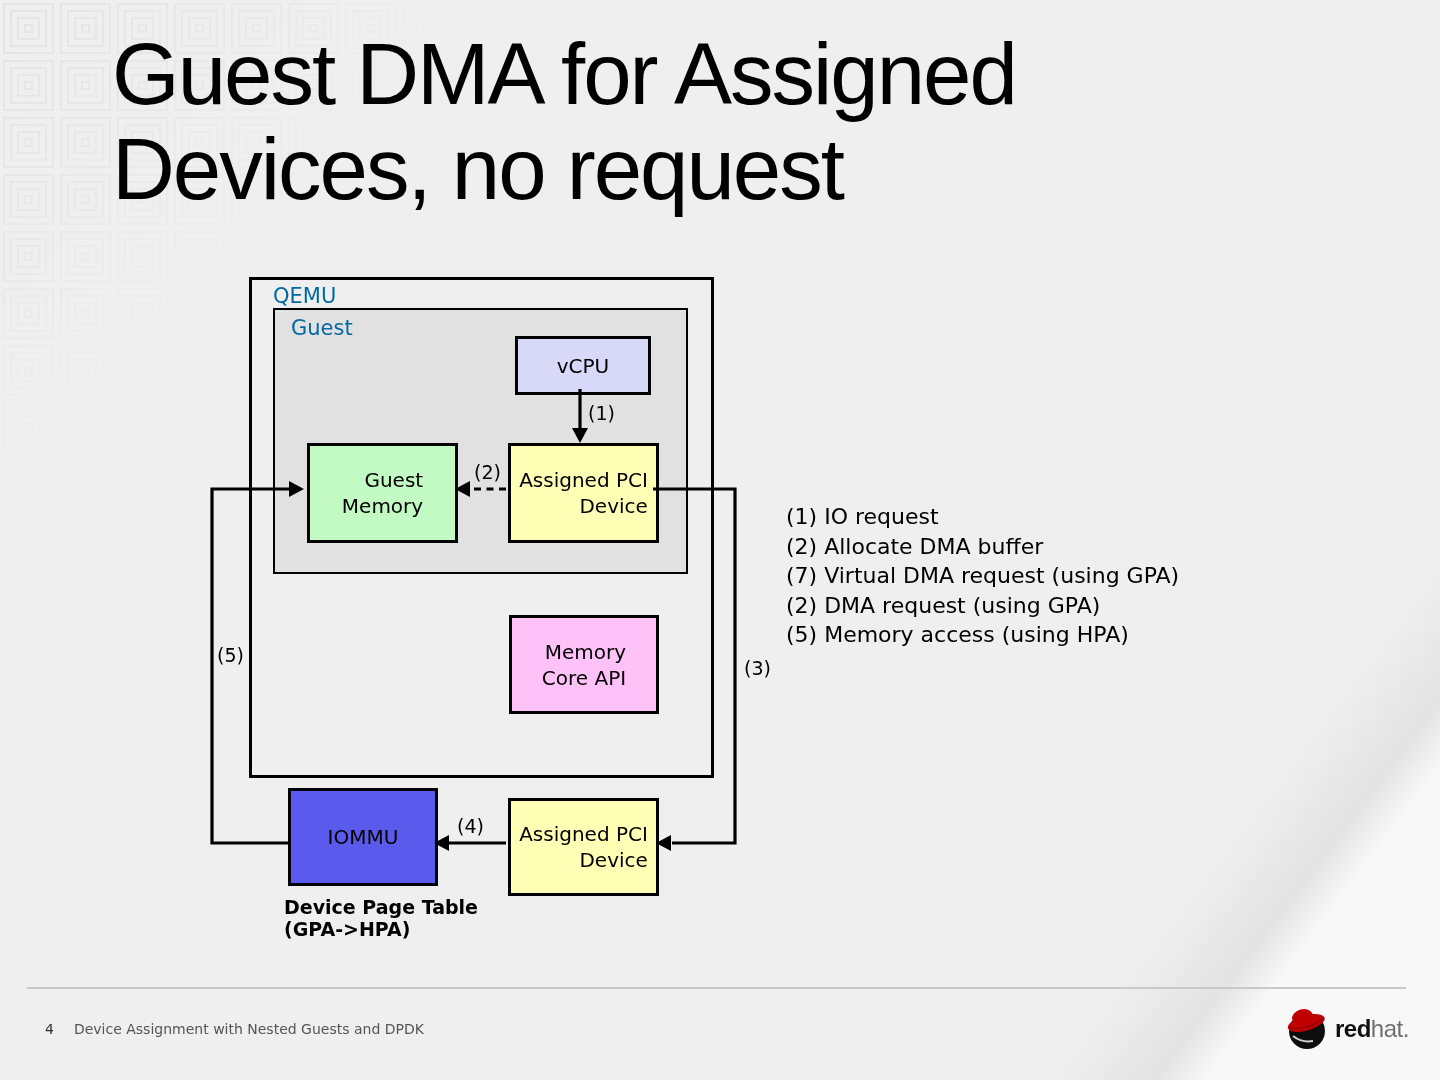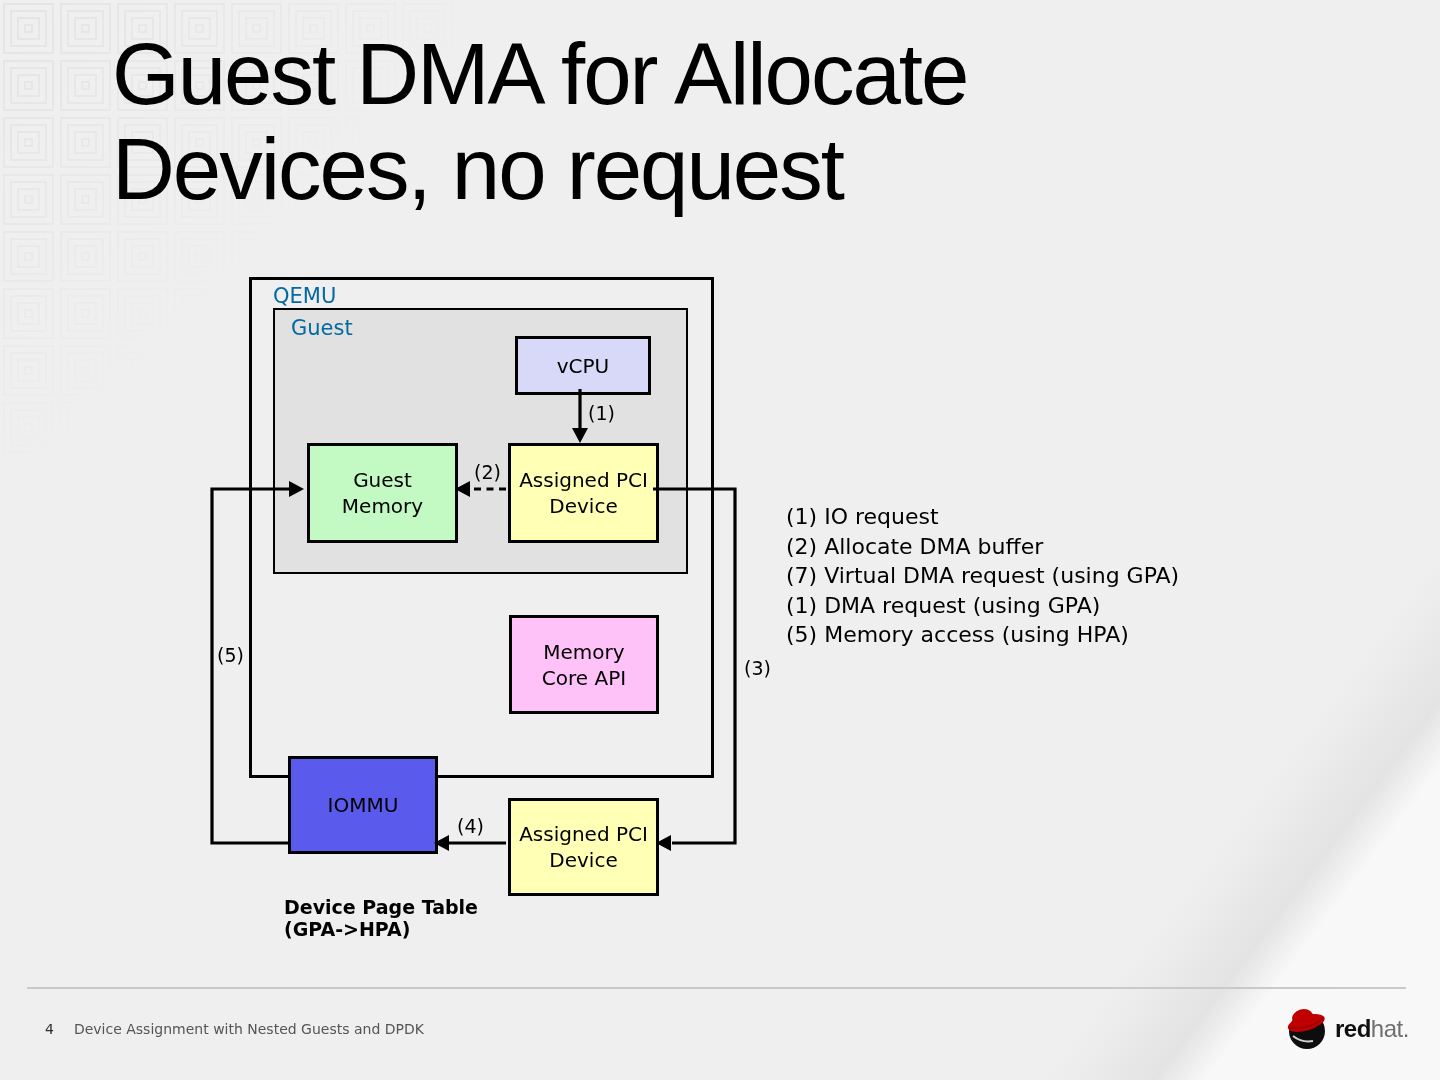--- a/index.html
+++ b/index.html
@@ -32,28 +32,28 @@
   
   .diagram{position:absolute; inset:0; z-index:5;}
   .container-box{position:absolute; background:transparent; border:3px solid #000;}
   .qemu{left:249px; top:277px; width:459px; height:495px;}
   .guest{left:273px; top:308px; width:411px; height:262px; border-width:2.5px;}
   .container-label{position:absolute; font-size:21px; line-height:24px; color:#0369a1;}
   .qemu-label{left:21px; top:4px;}
   .guest-label{left:16px; top:6px;}
   .node{
     position:absolute; border:3px solid #000;
-    display:flex; align-items:center; justify-content:center; text-align:center;
+    display:flex; align-items:center; justify-content:center; text-align:right;
     font-size:20px; line-height:26px; white-space:pre-line;
   }
   .vcpu{left:515px; top:336px; width:130px; height:53px;}
   .guest-memory{left:307px; top:443px; width:145px; height:94px;}
   .assigned-pci-top{left:508px; top:443px; width:145px; height:94px;}
   .memory-core{left:509px; top:615px; width:144px; height:93px;}
-  .iommu{left:288px; top:756px; width:144px; height:92px;}
+  .iommu{left:288px; top:788px; width:144px; height:92px;}
   .assigned-pci-bottom{left:508px; top:798px; width:145px; height:92px;}
   .connectors{position:absolute; left:0; top:0; z-index:6; pointer-events:none;}
   .arrow-label{
     position:absolute; z-index:7; font-size:19px; color:#000; white-space:nowrap;
   }
   .al-1{left:588px; top:402px;}
   .al-2{left:474px; top:461px;}
   .al-3{left:744px; top:657px;}
   .al-4{left:457px; top:815px;}
   .al-5{left:217px; top:644px;}
@@ -260,21 +260,21 @@
       <rect x="25" y="424" width="7" height="7" fill="none" stroke="#e2e2e2" stroke-width="1.7"></rect>
       <rect x="61" y="403" width="49" height="49" fill="none" stroke="#e2e2e2" stroke-width="1.7"></rect>
       <rect x="68" y="410" width="35" height="35" fill="none" stroke="#e2e2e2" stroke-width="1.7"></rect>
       <rect x="75" y="417" width="21" height="21" fill="none" stroke="#e2e2e2" stroke-width="1.7"></rect>
       <rect x="82" y="424" width="7" height="7" fill="none" stroke="#e2e2e2" stroke-width="1.7"></rect>
     </svg>
   <div class="pattern-fade"></div>
   <div class="diagonal-highlight"></div>
 
   <div class="title">
-    <div>Guest DMA for Allocate</div>
+    <div>Guest DMA for Assigned</div>
     <div>Devices, no request</div>
   </div>
 
   <div class="diagram">
 
     <div class="container-box qemu">
       <span class="container-label qemu-label">QEMU</span>
     </div>
 
     <div class="container-box guest" style="background-color: rgb(225, 225, 225);">
@@ -321,21 +321,21 @@
     <span class="arrow-label al-5">(5)</span>
 
     <div class="caption">Device Page Table
 (GPA-&gt;HPA)</div>
   </div>
 
   <div class="legend">
     <div class="legend-item">(1) IO request</div>
     <div class="legend-item">(2) Allocate DMA buffer</div>
     <div class="legend-item">(7) Virtual DMA request (using GPA)</div>
-    <div class="legend-item">(1) DMA request (using GPA)</div>
+    <div class="legend-item">(2) DMA request (using GPA)</div>
     <div class="legend-item">(5) Memory access (using HPA)</div>
   </div>
 
   <div class="footer-divider"></div>
   <div class="footer">
     <span class="page-number">4</span><span class="footer-text">Device Assignment with Nested Guests and DPDK</span>
   </div>
 
   <div class="logo">
     <svg width="46" height="46" viewBox="0 0 46 46">

